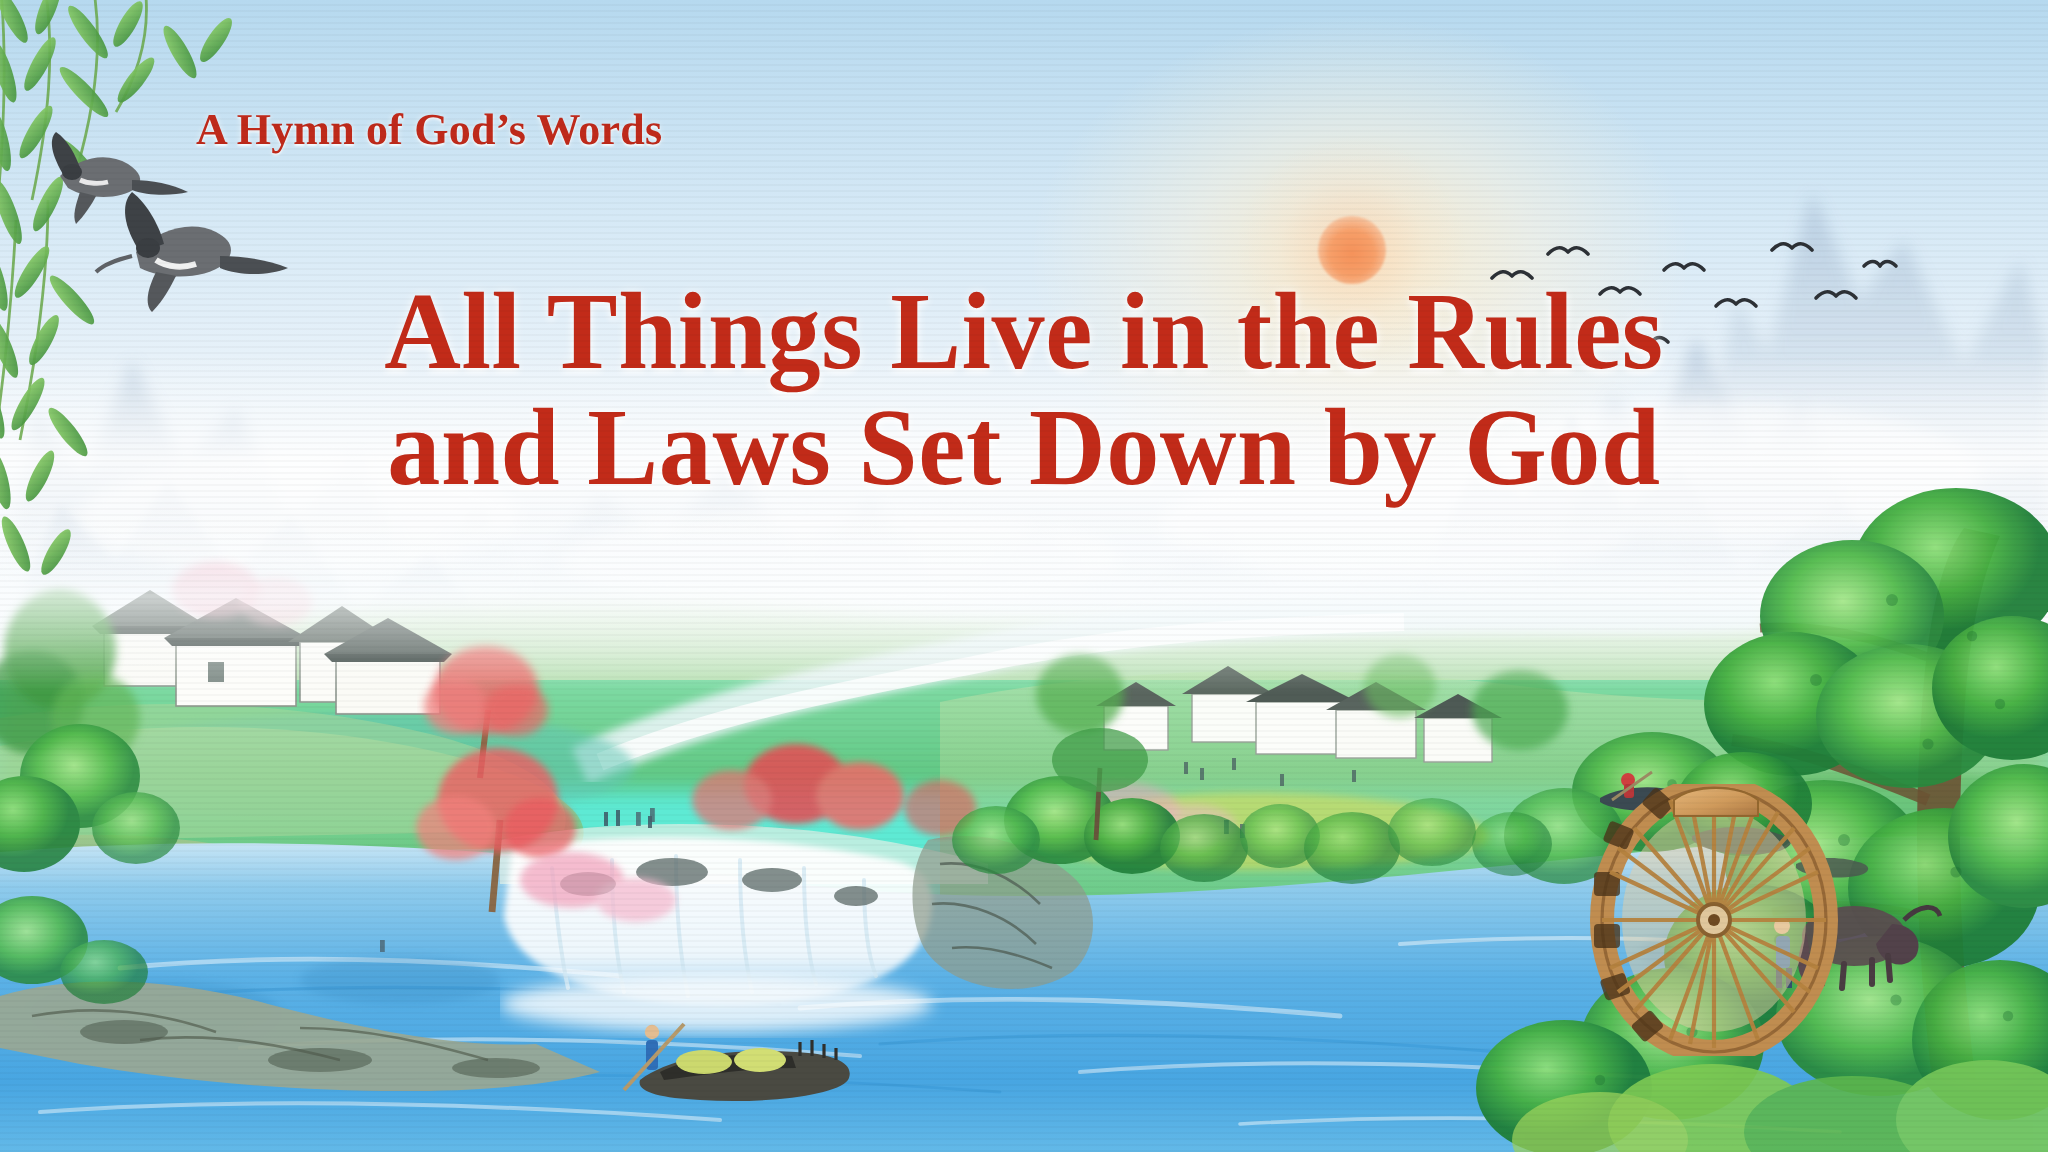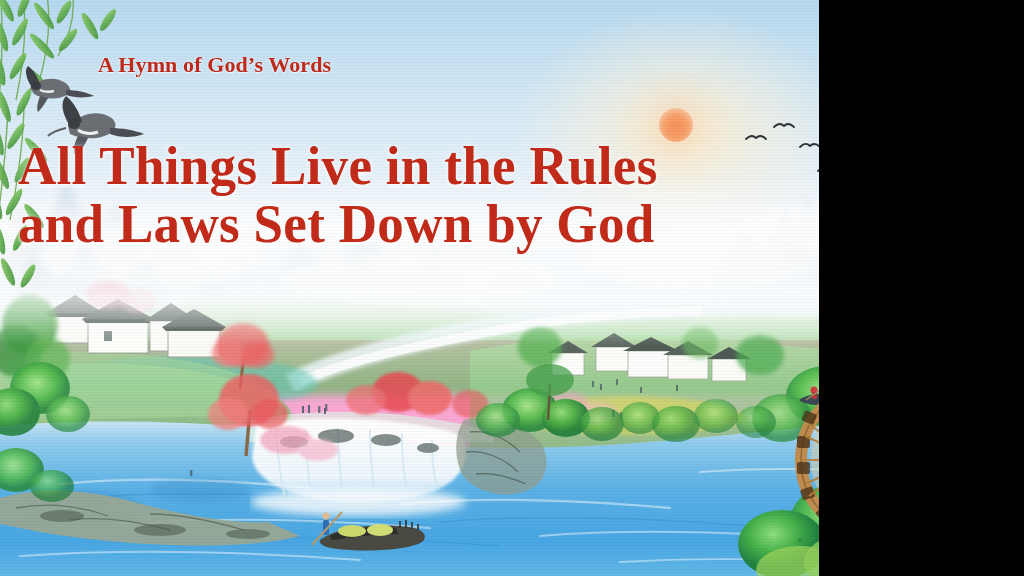--- a/index.html
+++ b/index.html
@@ -1,23 +1,23 @@
 <!DOCTYPE html>
 <html><head>
 <meta charset="utf-8">
 <title>All Things Live in the Rules and Laws Set Down by God</title>
 <style>
   html,body{margin:0;padding:0;background:#000;}
   body{font-family:"Liberation Serif", serif;}
 
   #stage{
     position:relative;
-    width:819px;height:576px;
+    width:1024px;height:576px;
     overflow:hidden;
-    background:#f9a8d4;
+    background:#5eead4;
   }
 
   
   .sky{
     position:absolute;left:0;top:0;width:1024px;height:340px;
     background:linear-gradient(to bottom,
       #b6d9ef 0%, #c4e0f2 14%, #d6e9f6 32%, #e6f1f9 52%, #f2f7fb 72%, #f8fbfd 100%);
   }
   .sky-warm{
     position:absolute;left:430px;top:0;width:420px;height:300px;
@@ -82,21 +82,21 @@
     font-family:"Liberation Serif", serif;
     font-weight:bold;
     font-size:22px;
     letter-spacing:.1px;
     color:#bf2a1b;
     text-shadow:0 1px 1px rgba(255,255,255,.75), 0 0 3px rgba(255,255,255,.6);
     white-space:nowrap;
   }
   .title{
     position:absolute;left:0;top:138px;width:1024px;
-    text-align:left;
+    text-align:center;
     font-family:"Liberation Serif", serif;
     font-weight:bold;
     color:#c22b19;
     font-size:55px;
     line-height:1.03;
     letter-spacing:.3px;
     text-shadow:0 2px 3px rgba(255,255,255,.8), 0 0 6px rgba(255,255,255,.65);
   }
   .title .line{display:block;transform:scaleX(.965);transform-origin:center;}
   .title .l2{margin-top:1px;}

